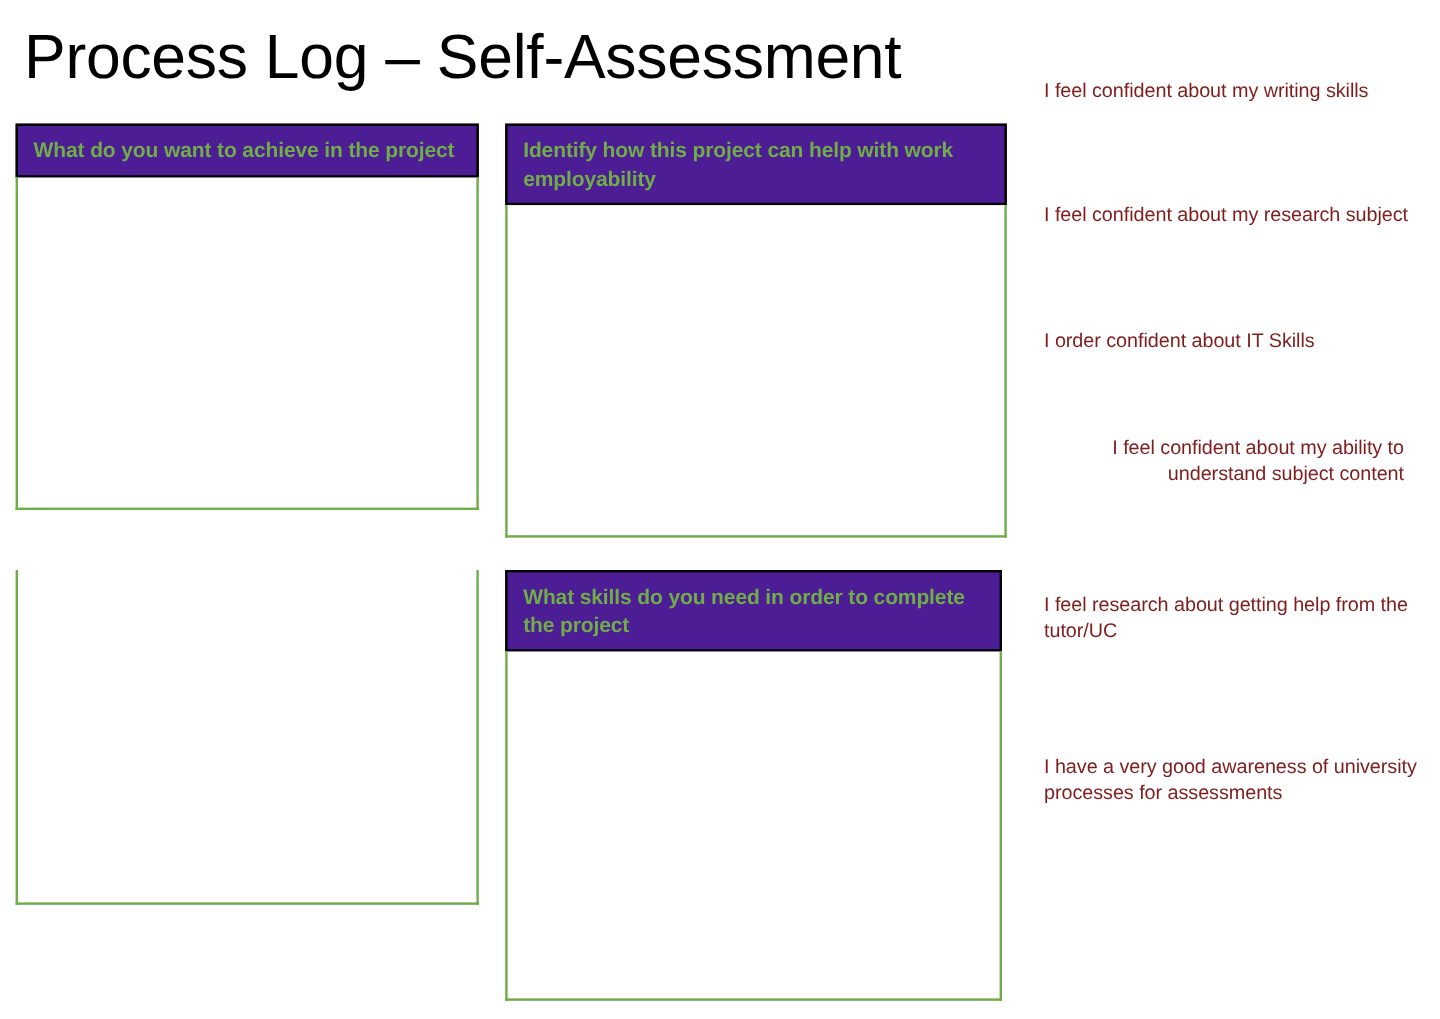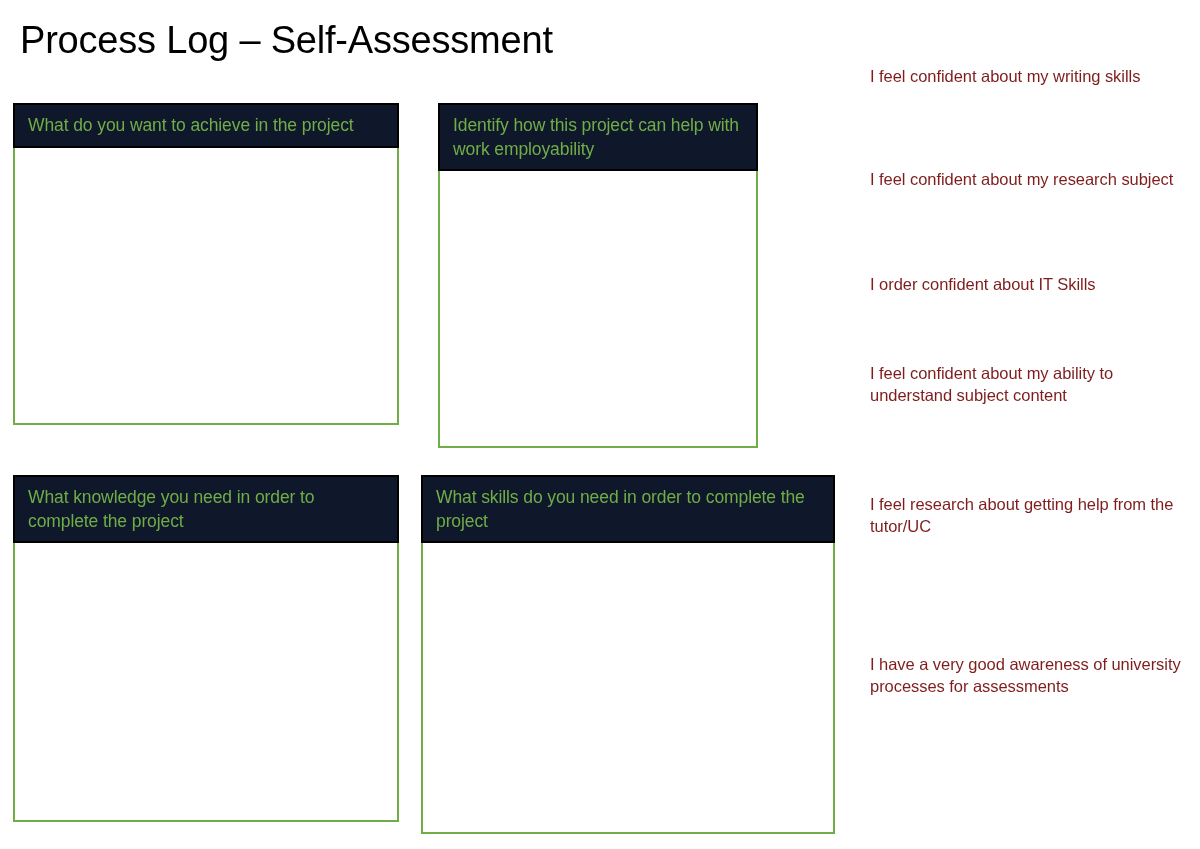--- a/index.html
+++ b/index.html
@@ -15,96 +15,95 @@
     font-family: "Liberation Sans", sans-serif;
     color: #000000;
     -webkit-font-smoothing: antialiased;
   }
 
   
   .page-title {
     position: absolute;
     left: 20px;
     top: 20px;
-    font-size: 38px;
+    font-size: 52px;
     font-weight: 400;
     letter-spacing: -0.2px;
     color: #000000;
     white-space: nowrap;
     line-height: 1.1;
   }
 
   
   .prompt-box {
     position: absolute;
     box-sizing: border-box;
   }
   .prompt-header {
     box-sizing: border-box;
     border: 2.5px solid #000000;
-    background: #0f172a;
+    background: #4c1d95;
     color: #70AD47;
-    font-weight: normal;
+    font-weight: bold;
     font-size: 17.5px;
     line-height: 1.35;
     padding: 9px 12px 8px 13px;
     letter-spacing: -0.1px;
   }
   .prompt-body {
     box-sizing: border-box;
     border: 2px solid #70AD47;
     border-top: none;
     background: #ffffff;
   }
 
   
   #box-achieve        { left: 13px;  top: 103px; width: 386px; }
   #box-achieve .prompt-body      { height: 277px; }
-  #box-employability  { left: 438px; top: 103px; width: 320px; }
+  #box-employability  { left: 421px; top: 103px; width: 418px; }
   #box-employability .prompt-body { height: 277px; }
 
   #box-knowledge      { left: 13px;  top: 475px; width: 386px; }
   #box-knowledge .prompt-body    { height: 279px; }
   #box-skills         { left: 421px; top: 475px; width: 414px; }
   #box-skills .prompt-body       { height: 291px; }
 
   
   .statement {
     position: absolute;
     left: 870px;
     width: 340px;
     font-size: 16.5px;
     line-height: 1.35;
     color: #7f1d1d;
     letter-spacing: -0.05px;
   }
   #stmt-0 { top: 65px;  }
   #stmt-1 { top: 168px; }
   #stmt-2 { top: 273px; }
-  #stmt-3 { top: 362px; width: 300px; }
+  #stmt-3 { top: 362px; width: 300px; text-align: right; }
   #stmt-4 { top: 493px; width: 350px; }
-  #stmt-5 { top: 628px; width: 330px; margin-top: 25px; }
+  #stmt-5 { top: 628px; width: 330px; }
 </style>
 </head>
 <body>
 
 <div class="page-title">Process Log – Self-Assessment</div>
 
 <div class="prompt-box" id="box-achieve">
   <div class="prompt-header">What do you want to achieve in the project</div>
   <div class="prompt-body"></div>
 </div>
 
 <div class="prompt-box" id="box-employability">
   <div class="prompt-header">Identify how this project can help with work employability</div>
   <div class="prompt-body"></div>
 </div>
 
 <div class="prompt-box" id="box-knowledge">
-  <div class="prompt-header">What knowledge you need in order to complete the project</div>
   <div class="prompt-body"></div>
 </div>
 
 <div class="prompt-box" id="box-skills">
   <div class="prompt-header">What skills do you need in order to complete the project</div>
   <div class="prompt-body"></div>
 </div>
 
 <div class="statement" id="stmt-0">I feel confident about my writing skills</div>
 

